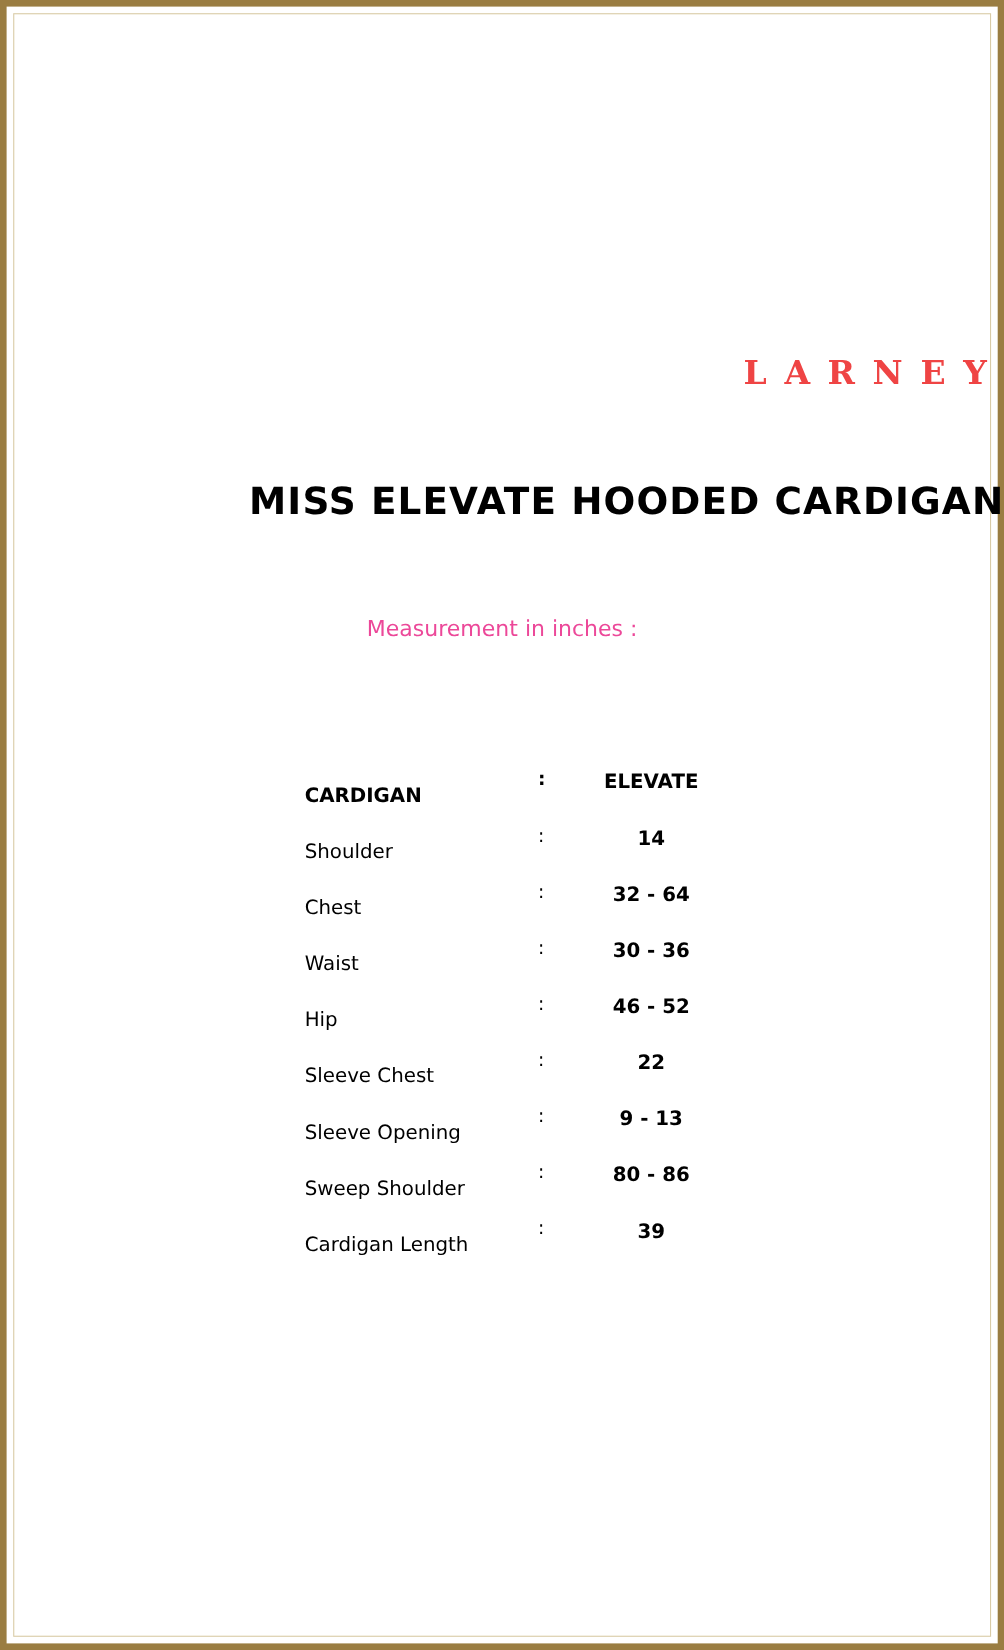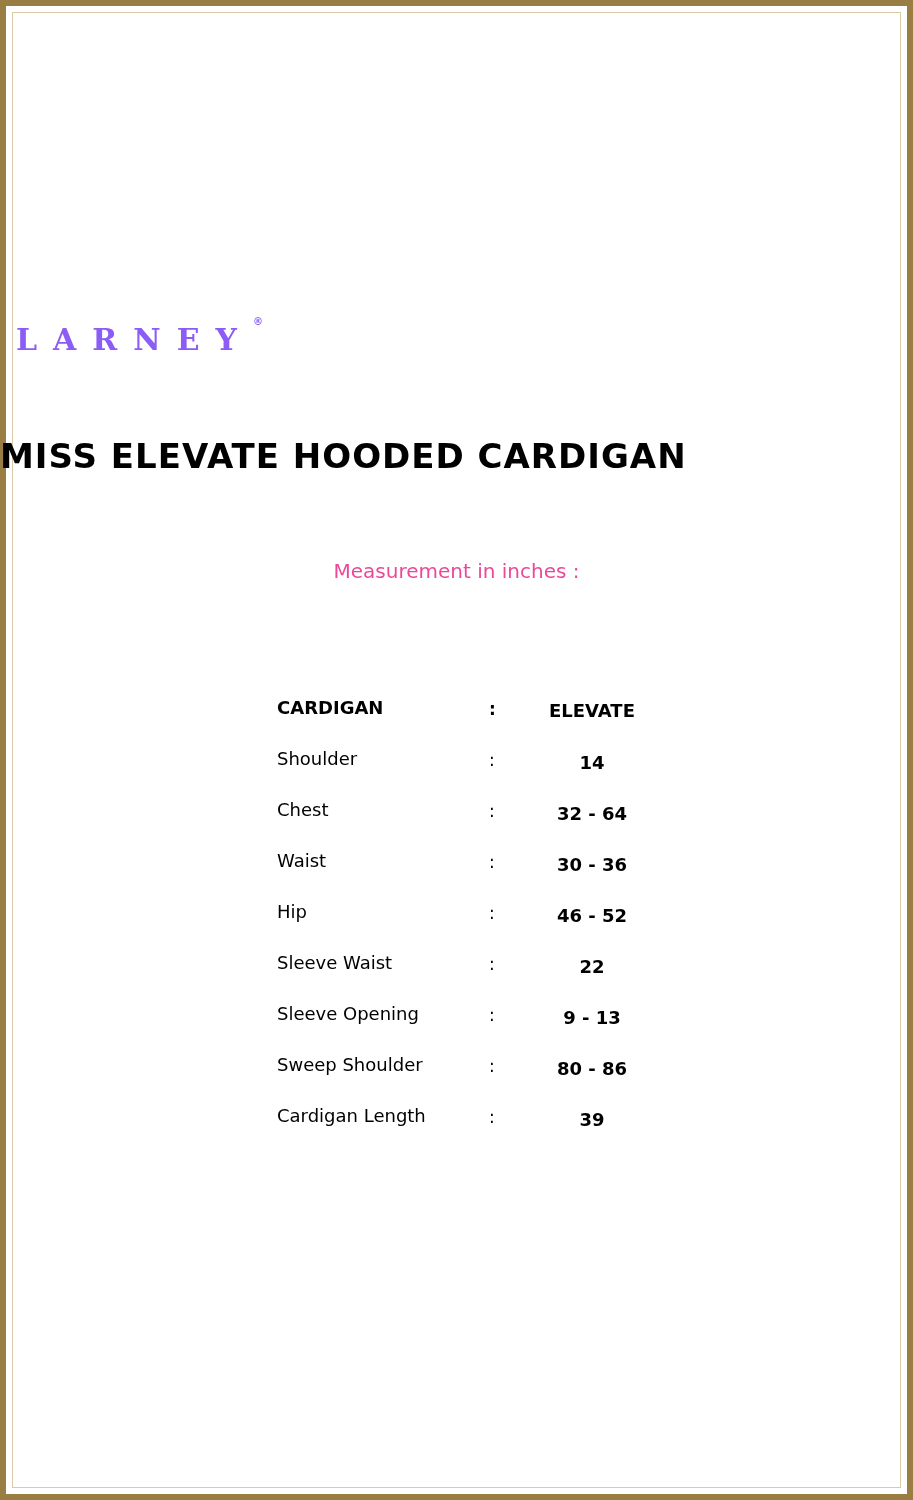--- a/index.html
+++ b/index.html
@@ -1,26 +1,26 @@
 <!DOCTYPE html>
 <html><head>
   <meta charset="utf-8">
   <style>
     html, body { margin:0; padding:0; }
     body { width:913px; height:1500px; background:#fff; position:relative; overflow:hidden; }
     .frame { position:absolute; left:0; top:0; width:913px; height:1500px; box-sizing:border-box; border:6px solid #9a7d42; }
     .frame-inner { position:absolute; left:6px; top:6px; right:6px; bottom:6px; border:1px solid #d9cba6; }
-    .logo { position:absolute; left:0; width:913px; top:322px; text-align:left; font-family:"DejaVu Serif", serif; font-weight:bold; font-size:30px; color:#8b5cf6; letter-spacing:16px; }
+    .logo { position:absolute; left:0; width:913px; top:322px; text-align:right; font-family:"DejaVu Serif", serif; font-weight:bold; font-size:30px; color:#ef4444; letter-spacing:16px; }
     .logo-text { display:inline-block; position:relative; padding-left:16px; }
     .reg { position:absolute; right:-10px; top:-6px; font-size:10px; letter-spacing:0; font-family:"DejaVu Sans", sans-serif; }
-    .title { position:absolute; left:0; width:913px; top:436px; text-align:left; font-family:"DejaVu Sans", sans-serif; font-weight:bold; font-size:34px; color:#000; letter-spacing:1px; }
+    .title { position:absolute; left:0; width:913px; top:436px; text-align:right; font-family:"DejaVu Sans", sans-serif; font-weight:bold; font-size:34px; color:#000; letter-spacing:1px; }
     .subtitle { position:absolute; left:0; width:913px; top:559px; text-align:center; font-family:"DejaVu Sans", sans-serif; font-size:20px; color:#ec4899; }
     .table { position:absolute; left:277px; top:697px; font-family:"DejaVu Sans", sans-serif; color:#000; }
     .row { position:relative; height:51px; width:400px; }
-    .cell-label { position:absolute; left:0; top:0; font-size:18px; white-space:nowrap; }
+    .cell-label { position:absolute; left:0; top:16px; font-size:18px; white-space:nowrap; }
     .cell-sep { position:absolute; left:212px; top:2px; font-size:17px; }
     .cell-val { position:absolute; left:255px; width:120px; top:4px; font-size:18px; text-align:center;font-weight:bold; }
     .row.head .cell-label, .row.head .cell-val, .row.head .cell-sep { font-weight:bold; }
     .row.head .cell-label { font-size:18px; }
     .row.head .cell-val { font-size:18px; top:3px; }
   </style>
 </head>
 <body>
 
 <div class="frame">
@@ -54,21 +54,21 @@
       <span class="cell-label">Waist</span>
       <span class="cell-sep">:</span>
       <span class="cell-val">30 - 36</span>
     </div>
   <div class="row">
       <span class="cell-label">Hip</span>
       <span class="cell-sep">:</span>
       <span class="cell-val">46 - 52</span>
     </div>
   <div class="row">
-      <span class="cell-label">Sleeve Waist</span>
+      <span class="cell-label">Sleeve Chest</span>
       <span class="cell-sep">:</span>
       <span class="cell-val">22</span>
     </div>
   <div class="row">
       <span class="cell-label">Sleeve Opening</span>
       <span class="cell-sep">:</span>
       <span class="cell-val">9 - 13</span>
     </div>
   <div class="row">
       <span class="cell-label">Sweep Shoulder</span>

